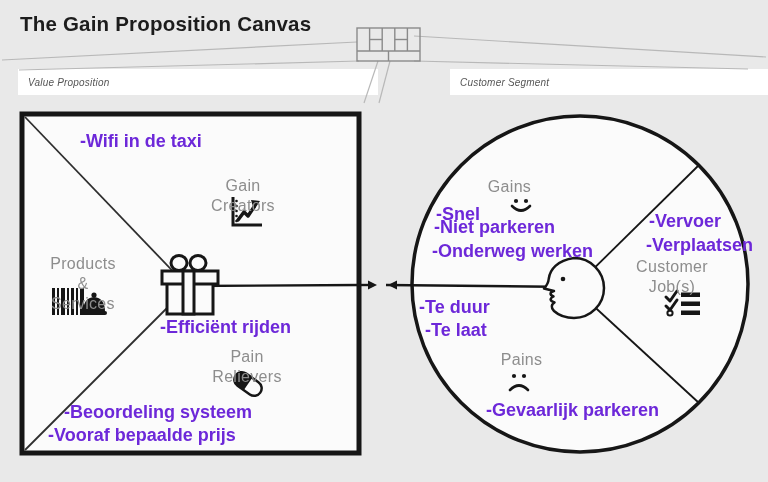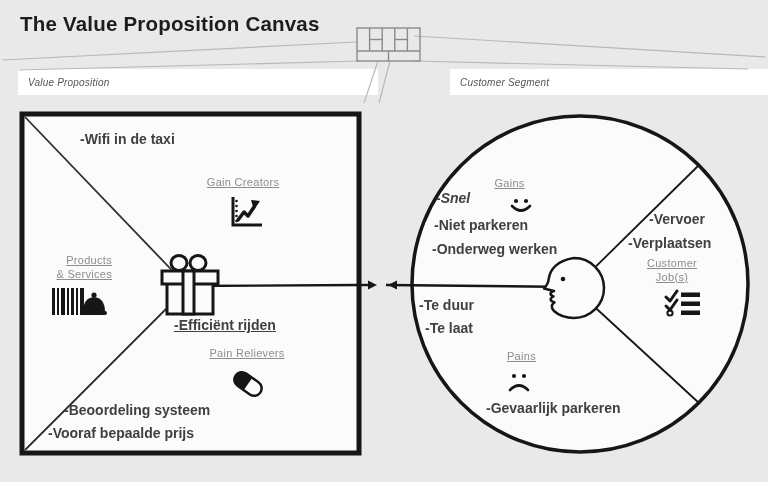--- a/index.html
+++ b/index.html
@@ -15,40 +15,40 @@
   .bar{
     top:69px;height:26px;background:#ffffff;display:flex;align-items:center;
   }
   .bar span{
     font-size:10px;font-style:italic;color:#555;letter-spacing:.2px;padding-left:10px;
   }
   .vp-bar{left:18px;width:360px;}
   .cs-bar{left:405px;width:345px;margin-left:45px;}
   svg.overlay{position:absolute;left:0;top:0;}
   .sec-label{
-    font-size:11px;color:#8d8d8d;text-align:center;letter-spacing:.3px;
-    white-space:pre-line;line-height:1.25;text-decoration:underline;
+    font-size:16px;color:#8d8d8d;text-align:center;letter-spacing:.3px;
+    white-space:pre-line;line-height:1.25;
   }
   .note{
-    font-size:14px;font-weight:bold;color:#404040;white-space:nowrap;
+    font-size:18px;font-weight:bold;color:#6d28d9;white-space:nowrap;
   }
 </style>
 </head>
 <body>
 
 <div class="stage">
 
   <div class="abs bar vp-bar">
     <span>Value Proposition</span>
   </div>
   <div class="abs bar cs-bar">
     <span>Customer Segment</span>
   </div>
 
-  <div class="abs title">The Value Proposition Canvas</div>
+  <div class="abs title">The Gain Proposition Canvas</div>
 
   <svg class="overlay" width="768" height="482" viewBox="0 0 768 482">
 
     <g stroke="#b8b8b8" stroke-width="1.2">
       <line x1="359" y1="61" x2="19" y2="70"></line>
       <line x1="357" y1="42" x2="2" y2="60"></line>
       <line x1="378" y1="61" x2="364" y2="103"></line>
       <line x1="390" y1="61" x2="379" y2="103"></line>
       <line x1="414" y1="61" x2="748" y2="69"></line>
       <line x1="414" y1="36" x2="766" y2="57"></line>
@@ -153,35 +153,35 @@
       <polyline points="666,297 670,301 677,291" fill="none" stroke="#161616" stroke-width="3" stroke-linecap="round" stroke-linejoin="round"></polyline>
       <polyline points="666,306 670,310 677,300" fill="none" stroke="#161616" stroke-width="3" stroke-linecap="round" stroke-linejoin="round"></polyline>
       <circle cx="670" cy="313" r="2.6" fill="none" stroke="#161616" stroke-width="2"></circle>
       <rect x="681" y="292.5" width="19" height="4.5" fill="#161616"></rect>
       <rect x="681" y="301.5" width="19" height="4.5" fill="#161616"></rect>
       <rect x="681" y="310.5" width="19" height="4.5" fill="#161616"></rect>
     </g>
   </svg>
 
   <div class="abs sec-label" style="left:198px;top:176px;width:90px;">Gain Creators</div>
-  <div class="abs sec-label" style="left:38px;top:254px;width:74px;text-align:right;">Products
+  <div class="abs sec-label" style="left:46px;top:254px;width:74px;">Products
 &amp; Services</div>
   <div class="abs sec-label" style="left:202px;top:347px;width:90px;">Pain Relievers</div>
   <div class="abs sec-label" style="left:482px;top:177px;width:55px;">Gains</div>
   <div class="abs sec-label" style="left:632px;top:257px;width:80px;text-align:center;">Customer
 Job(s)</div>
   <div class="abs sec-label" style="left:487px;top:350px;width:45px;margin-left:12px;">Pains</div>
 
   <div class="abs note" style="left:80px;top:131px;">-Wifi in de taxi</div>
-  <div class="abs note" style="left:174px;top:317px;text-decoration:underline;">-Efficiënt rijden</div>
+  <div class="abs note" style="left:160px;top:317px;">-Efficiënt rijden</div>
   <div class="abs note" style="left:64px;top:402px;text-align:center;">-Beoordeling systeem</div>
   <div class="abs note" style="left:48px;top:425px;">-Vooraf bepaalde prijs</div>
 
-  <div class="abs note" style="left:436px;top:190px;font-style:italic;">-Snel</div>
+  <div class="abs note" style="left:436px;top:204px;">-Snel</div>
   <div class="abs note" style="left:434px;top:217px;">-Niet parkeren</div>
   <div class="abs note" style="left:432px;top:241px;">-Onderweg werken</div>
   <div class="abs note" style="left:649px;top:211px;">-Vervoer</div>
-  <div class="abs note" style="left:628px;top:235px;text-align:right;">-Verplaatsen</div>
+  <div class="abs note" style="left:646px;top:235px;text-align:right;">-Verplaatsen</div>
   <div class="abs note" style="left:419px;top:297px;">-Te duur</div>
   <div class="abs note" style="left:425px;top:320px;">-Te laat</div>
   <div class="abs note" style="left:486px;top:400px;">-Gevaarlijk parkeren</div>
 
 </div>
 
 </body></html>

